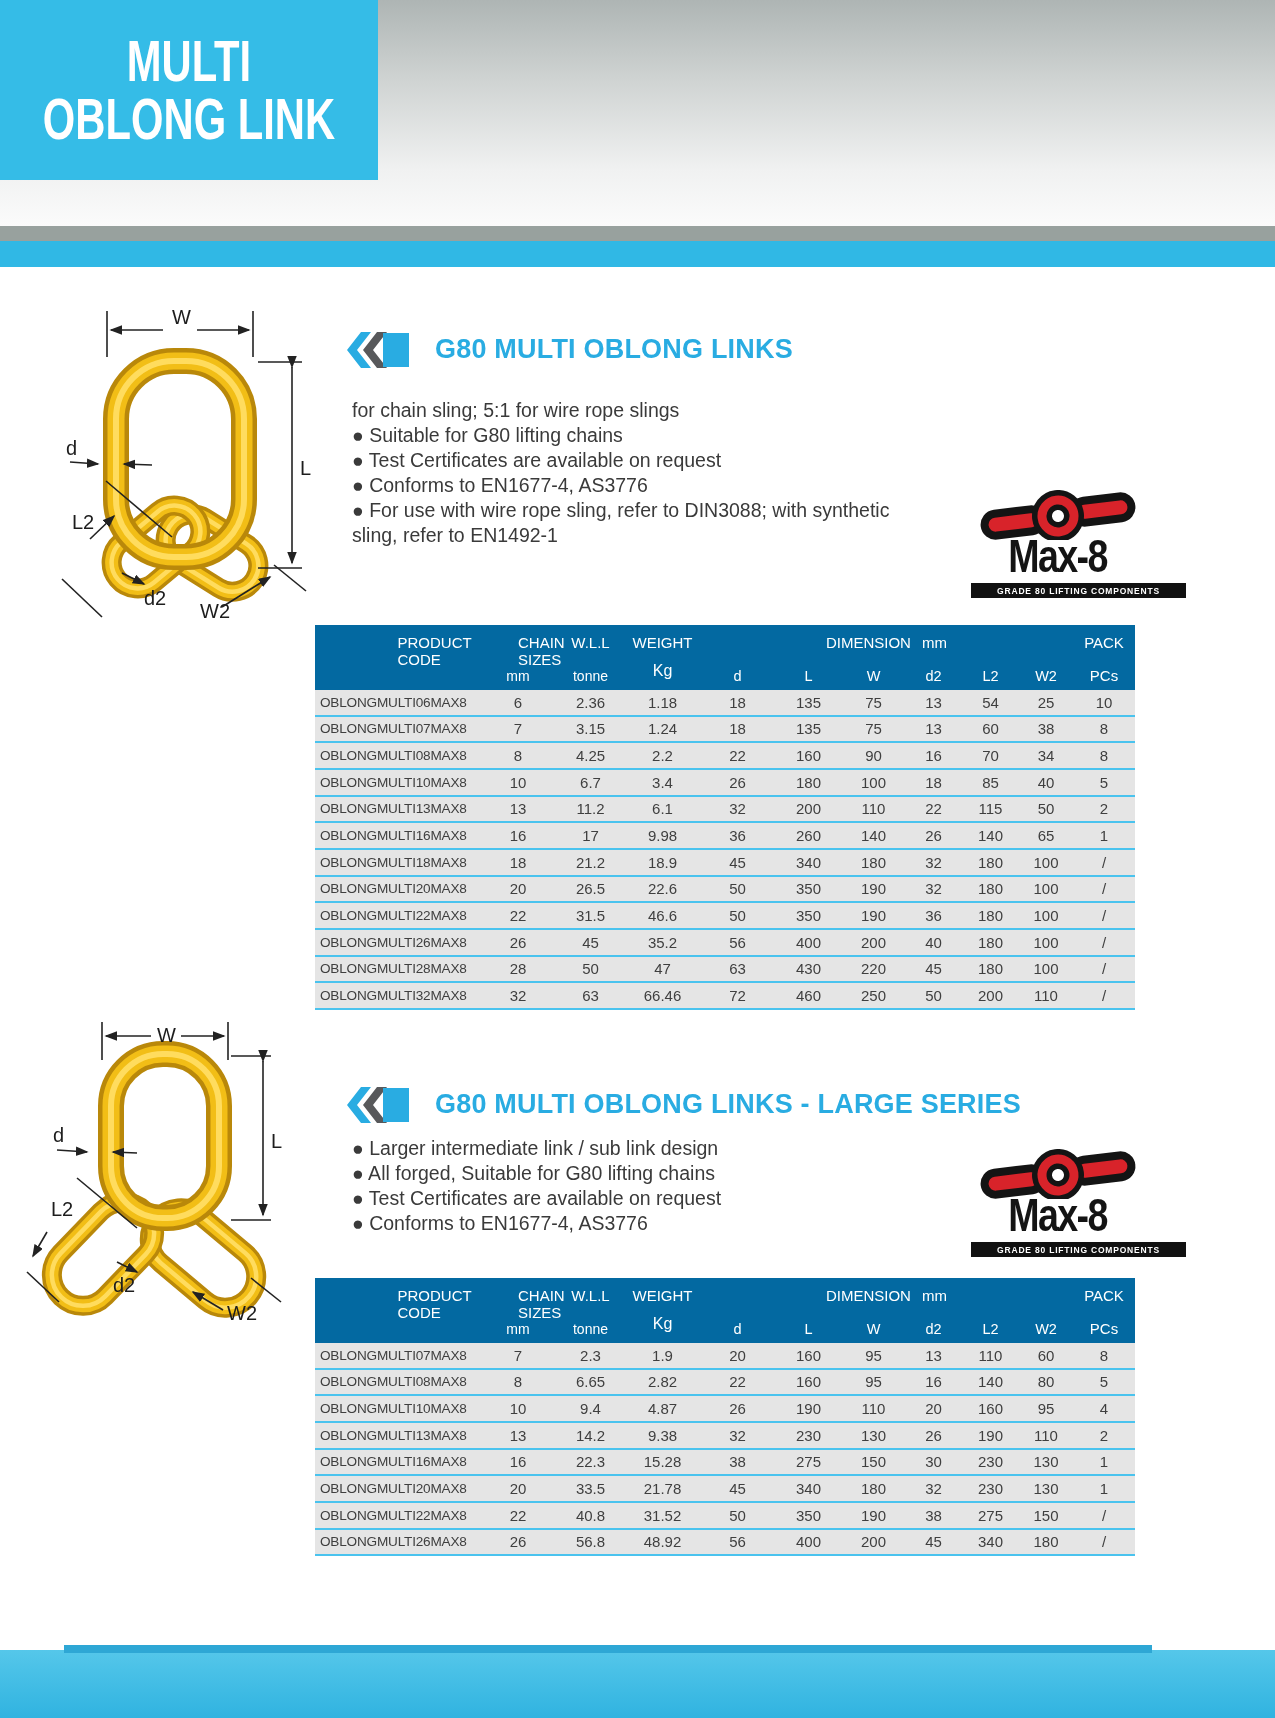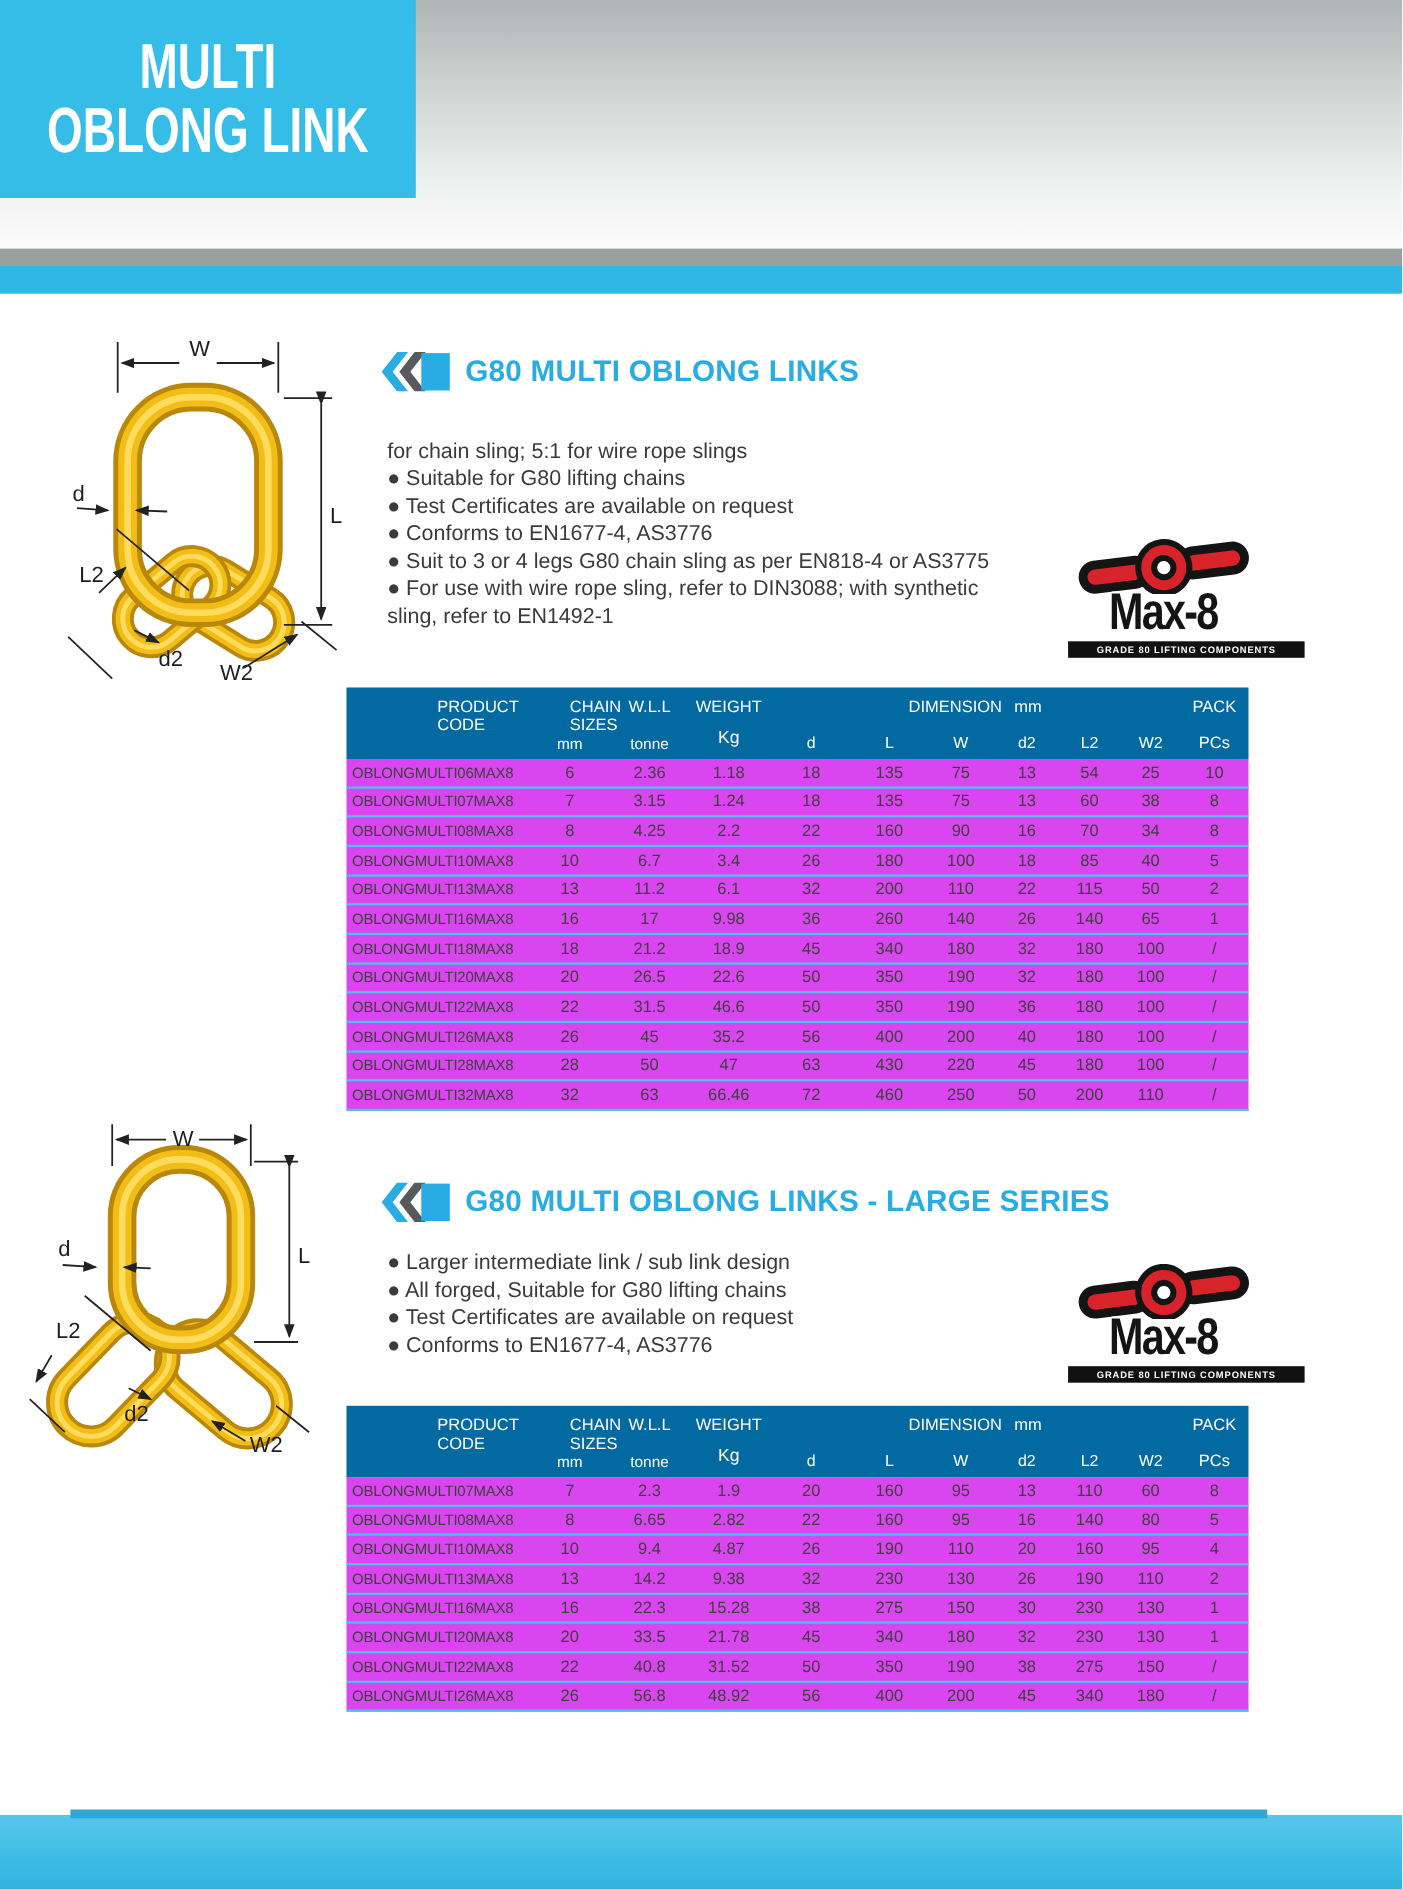--- a/index.html
+++ b/index.html
@@ -9,21 +9,21 @@
   .top-gradient{position:absolute;left:0;top:0;width:1275px;height:226px;
       background:linear-gradient(to bottom,#aeb5b4 0%,#cfd3d2 35%,#f0f1f1 75%,#fbfbfb 100%);}
   .title-box{position:absolute;left:0;top:0;width:378px;height:180px;background:#35bce7;
       display:flex;align-items:center;justify-content:center;}
   .title-text{color:#fff;font-weight:bold;font-size:58px;line-height:58px;text-align:center;
       transform:scaleX(0.72);transform-origin:center;white-space:nowrap;}
   .gray-bar{position:absolute;left:0;top:226px;width:1275px;height:15px;background:#98a19e;}
   .blue-bar{position:absolute;left:0;top:241px;width:1275px;height:26px;background:#30b8e5;}
   
   .sec-heading{position:absolute;left:347px;display:flex;align-items:center;gap:10px;}
-  .sec-heading h2{margin:4px;font-size:27px;font-weight:bold;color:#29ace2;letter-spacing:0.2px;white-space:nowrap;}
+  .sec-heading h2{margin:16px;font-size:27px;font-weight:bold;color:#29ace2;letter-spacing:0.2px;white-space:nowrap;}
   .chevrons{width:62px;height:36px;flex:0 0 auto;}
   
   .bullets{position:absolute;left:352px;width:590px;}
   .bullet-line{font-size:19.5px;line-height:25px;color:#3a3a3a;white-space:nowrap;}
   
   .max8{position:absolute;width:215px;height:106px;}
   .max8 .chain{position:absolute;left:50%;top:-2px;transform:translateX(-50%);}
   .max8 .brand{position:absolute;left:0;top:40px;width:100%;text-align:center;
       font-size:47px;line-height:47px;font-weight:900;color:#141414;letter-spacing:-2px;
       transform:scaleX(0.8);transform-origin:center;
@@ -41,21 +41,21 @@
   .h-wll{left:241px;top:9px;width:69px;}
   .h-wll-unit{left:241px;bottom:6px;width:69px;font-size:14px;}
   .h-weight{left:310px;top:9px;width:75px;}
   .h-weight-unit{left:310px;bottom:10px;width:75px;font-size:16px;}
   .h-dimension{left:385px;top:9px;width:373px;word-spacing:7px;}
   .h-pack{left:758px;top:9px;width:62px;}
   .h-pcs{left:758px;bottom:6px;width:62px;}
   .dcol{bottom:6px;font-size:14.5px;}
   .dcol0{left:385px;width:75px;} .dcol1{left:460px;width:67px;} .dcol2{left:527px;width:63px;}
   .dcol3{left:590px;width:57px;} .dcol4{left:647px;width:57px;} .dcol5{left:704px;width:54px;}
-  .tbody{background:#d946ef;}
+  .tbody{background:#e5e5e5;}
   .trow{display:grid;grid-template-columns:165px 76px 69px 75px 75px 67px 63px 57px 57px 54px 62px;
       height:26.66px;box-sizing:border-box;border-bottom:2px solid #4ac3ee;align-items:center;}
   .tcell{text-align:center;font-size:15px;color:#3f3f3f;}
   .tcell.c0{text-align:left;padding-left:5px;font-size:13.6px;letter-spacing:-0.2px;}
   
   .diagram{position:absolute;}
   .lnk1{fill:none;stroke:#b9880a;stroke-width:26;} .lnk2{fill:none;stroke:#f2be16;stroke-width:17;}
   .lnk3{fill:none;stroke:#ffdc5e;stroke-width:6;}
   .slk1{fill:none;stroke:#b9880a;stroke-width:20;} .slk2{fill:none;stroke:#f2be16;stroke-width:13;}
   .slk3{fill:none;stroke:#ffdc5e;stroke-width:4.5;}
@@ -141,21 +141,20 @@
       <rect x="36" y="1" width="26" height="34" fill="#29ace2"></rect>
     </svg>
     <h2>G80 MULTI OBLONG LINKS</h2>
   </div>
 
   <div class="bullets" style="top:398px;">
       <div class="bullet-line">for chain sling; 5:1 for wire rope slings</div>
       <div class="bullet-line">● Suitable for G80 lifting chains</div>
       <div class="bullet-line">● Test Certificates are available on request</div>
       <div class="bullet-line">● Conforms to EN1677-4, AS3776</div>
-      <div class="bullet-line">● Suit to 3 or 4 legs G80 chain sling as per EN818-4 or AS3775</div>
       <div class="bullet-line">● For use with wire rope sling, refer to DIN3088; with synthetic</div>
       <div class="bullet-line">sling, refer to EN1492-1</div>
     </div>
 
   <div class="max8" style="left:950px;top:492px;">
     <svg class="chain" width="160" height="50" viewBox="0 0 160 50">
       <g transform="rotate(-7 80 26)">
         <rect x="6" y="16" width="58" height="22" rx="11" fill="#d8232a" stroke="#141414" stroke-width="8"></rect>
         <rect x="96" y="14" width="58" height="22" rx="11" fill="#d8232a" stroke="#141414" stroke-width="8"></rect>
         <circle cx="80" cy="26" r="16" fill="none" stroke="#141414" stroke-width="20"></circle>

